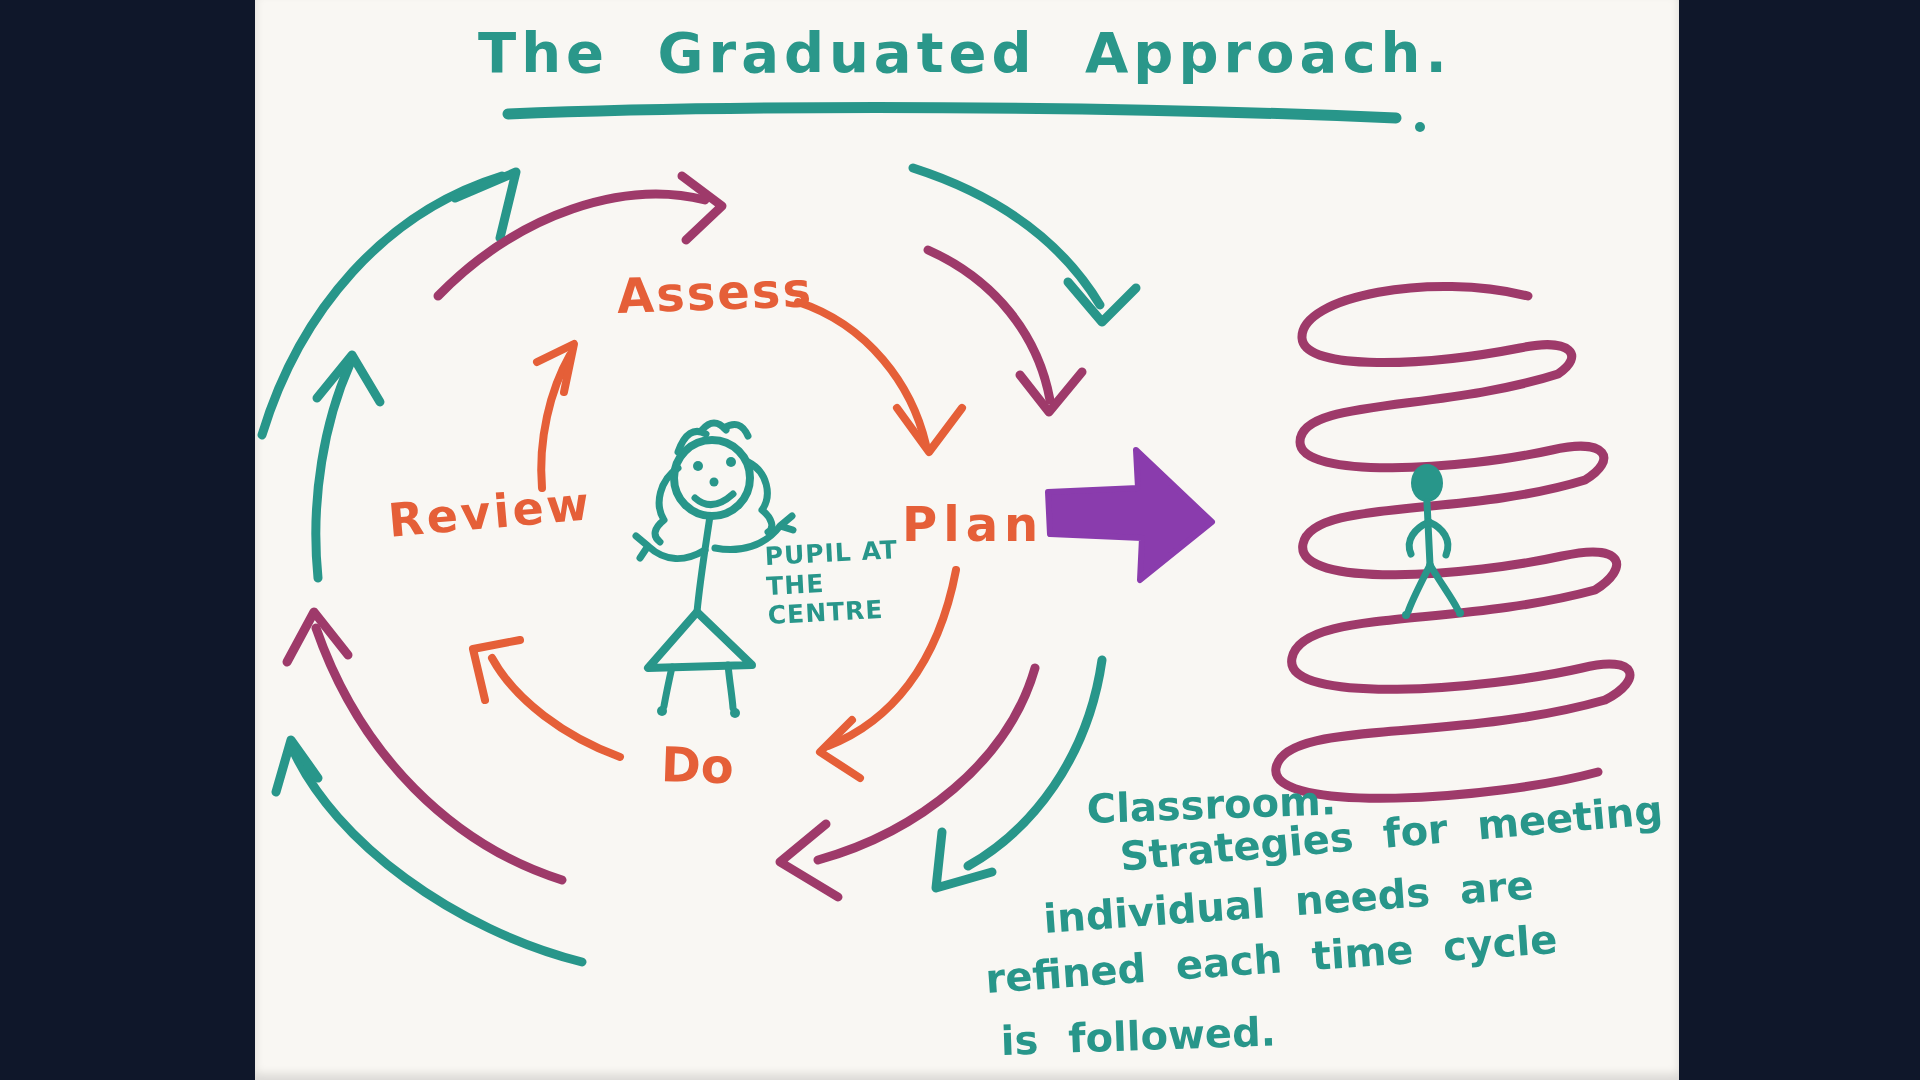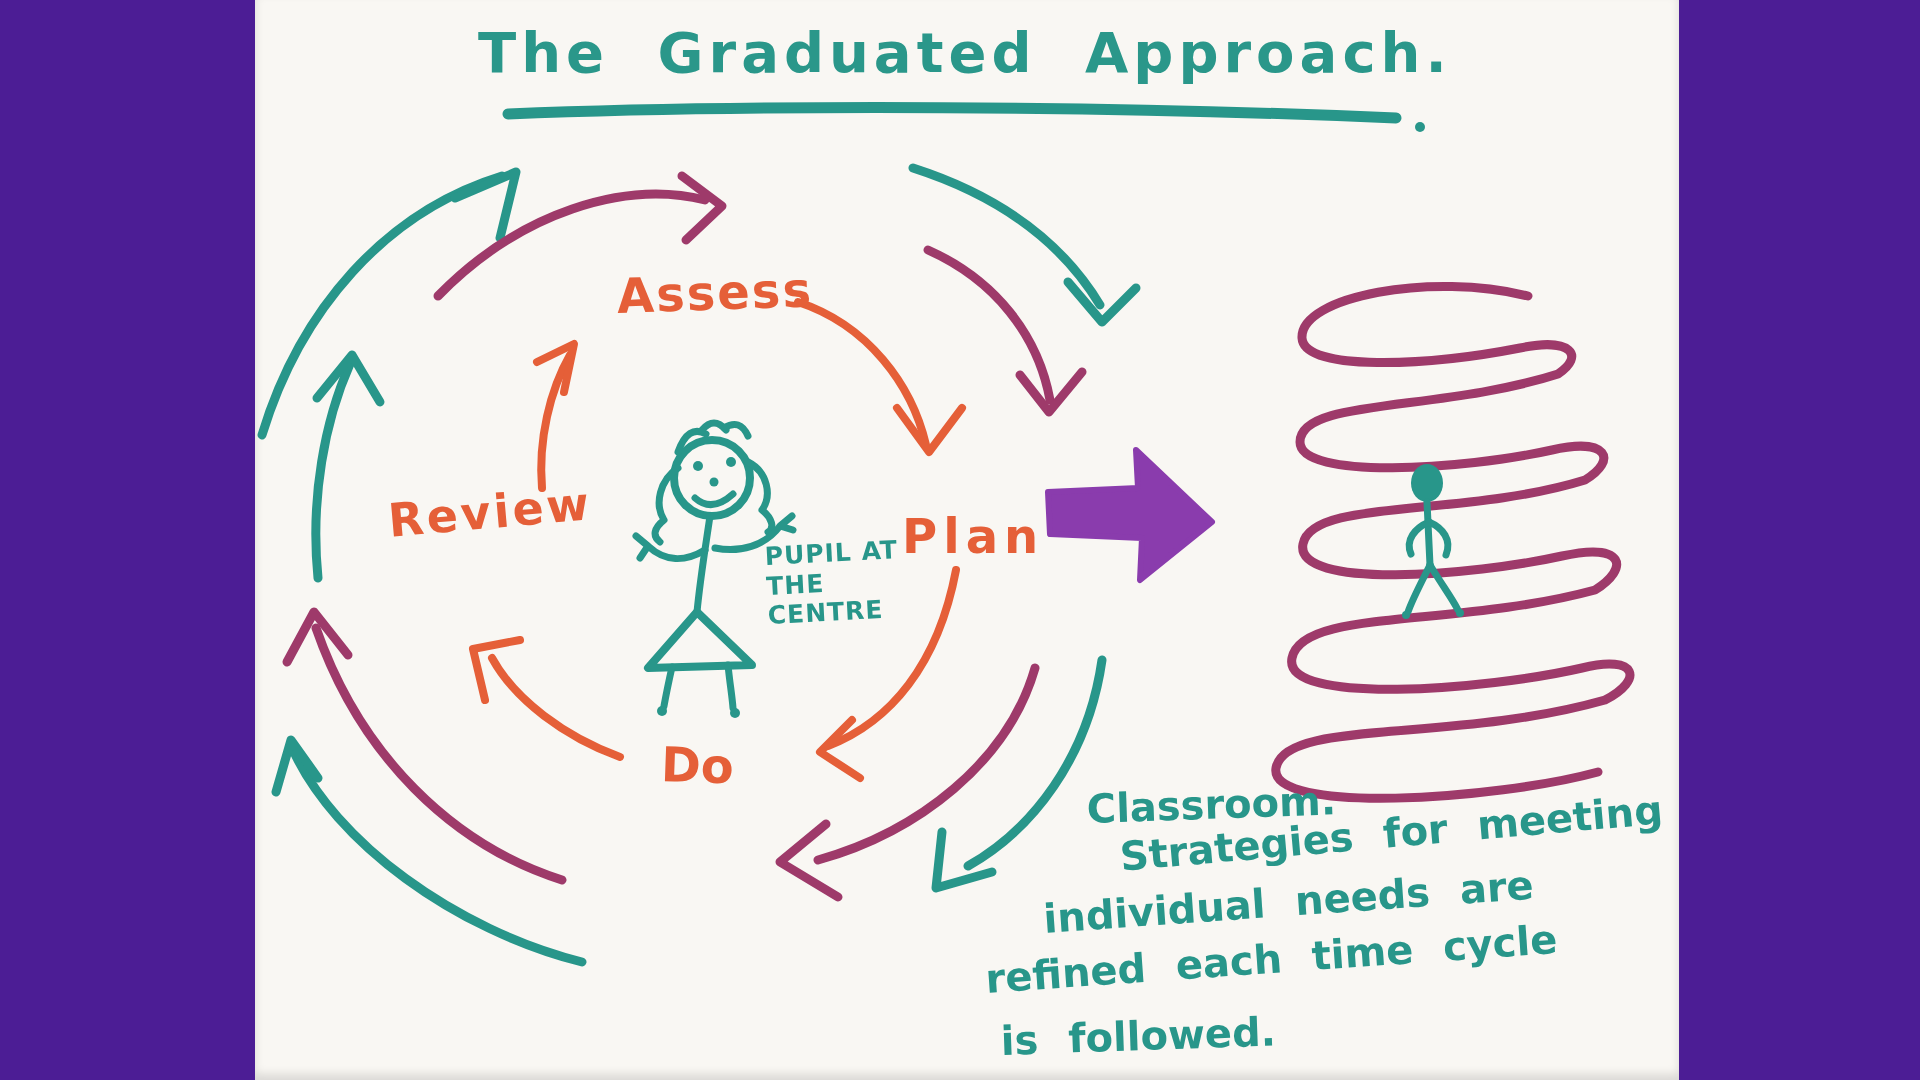--- a/index.html
+++ b/index.html
@@ -1,26 +1,26 @@
 <!DOCTYPE html>
 <html><head>
 <meta charset="utf-8">
 <style>
   html,body{margin:0;padding:0;background:#000;}
-  #stage{position:relative;width:1920px;height:1080px;background:#4c1d95;overflow:hidden;
+  #stage{position:relative;width:1920px;height:1080px;background:#0f172a;overflow:hidden;
          font-family:"DejaVu Sans", sans-serif;}
   #paper{position:absolute;left:255px;top:0;width:1424px;height:1080px;background:#f9f7f3;
          box-shadow:inset 0 -6px 10px rgba(0,0,0,0.12);}
   #art{position:absolute;left:0;top:0;width:1920px;height:1080px;}
   .txt{position:absolute;font-weight:bold;white-space:nowrap;transform-origin:left top;}
   .teal{color:#28968a;}
   .orange{color:#e55f38;}
   .title{left:478px;top:20px;font-size:56px;letter-spacing:5px;word-spacing:24px;color:#2a978a;}
   .assess{left:616px;top:268px;font-size:48px;transform:rotate(-2deg);letter-spacing:2px;}
-  .plan{left:902px;top:508px;font-size:48px;letter-spacing:6px;}
+  .plan{left:902px;top:496px;font-size:48px;letter-spacing:6px;}
   .do{left:662px;top:736px;font-size:48px;transform:rotate(2deg);}
   .review{left:386px;top:494px;font-size:46px;transform:rotate(-5deg);letter-spacing:3px;}
   .pupil{left:764px;top:542px;font-size:25px;line-height:1.18;letter-spacing:1px;
          transform:rotate(-3deg);white-space:normal;width:190px;}
   .ann{font-size:40px;word-spacing:16px;}
   .ann1{left:1086px;top:786px;transform:rotate(-2deg);}
   .ann2{left:1118px;top:834px;transform:rotate(-5deg);}
   .ann3{left:1042px;top:896px;transform:rotate(-4deg);}
   .ann4{left:984px;top:956px;transform:rotate(-4deg);}
   .ann5{left:1000px;top:1018px;transform:rotate(-2deg);}

